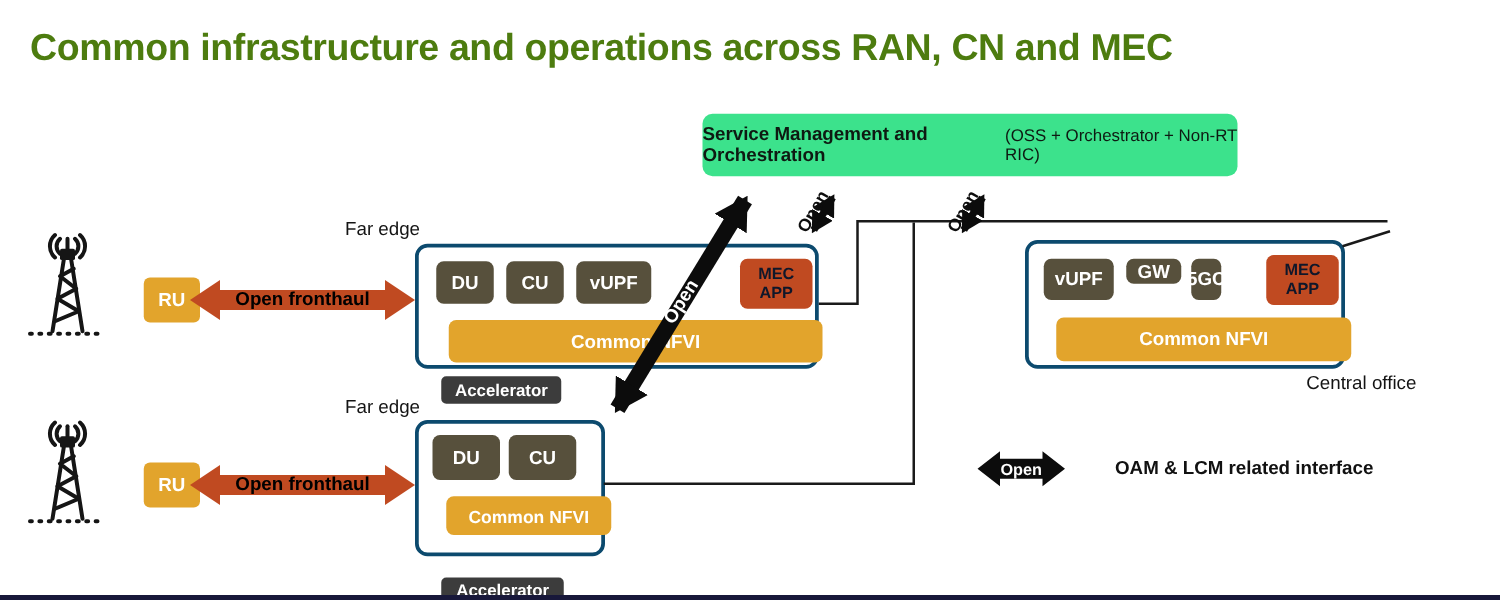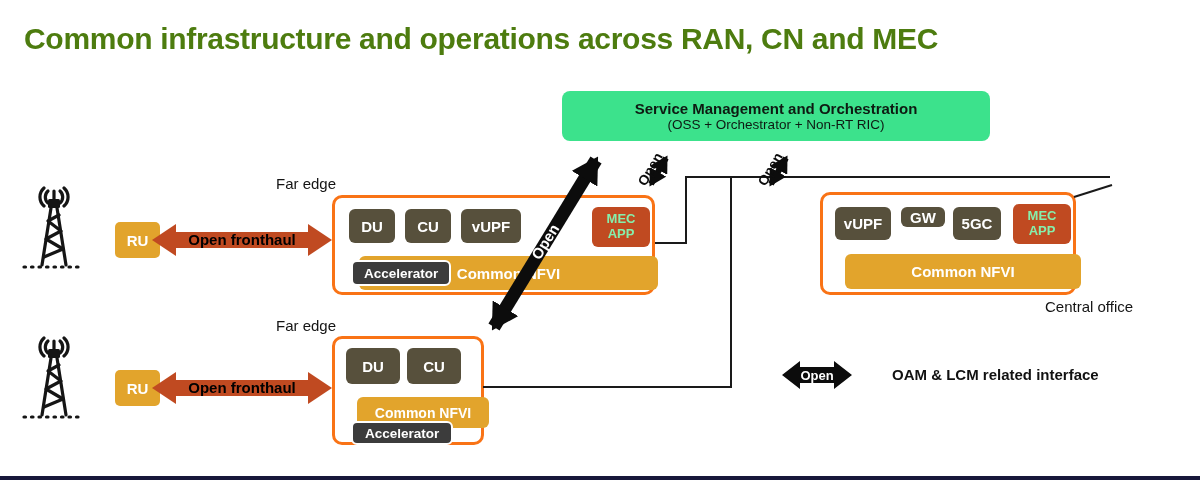--- a/index.html
+++ b/index.html
@@ -5,44 +5,44 @@
   * { margin:0; padding:0; box-sizing:border-box; }
   html,body { background:#ffffff; }
   #stage {
     position:relative; width:1200px; height:480px; background:#ffffff;
     font-family:"Liberation Sans","DejaVu Sans",sans-serif; overflow:hidden;
   }
   .abs { position:absolute; }
   .title { left:24px; top:22px; font-size:30px; font-weight:bold; color:#4d7c0f; letter-spacing:-0.3px; }
   .smo {
     left:562px; top:91px; width:428px; height:50px; background:#3ce28c; border-radius:8px;
-    display:flex; flex-direction:column; align-items:center; justify-content:center; color:#0e1a12;
+    display:flex; align-items:center; justify-content:center; color:#0e1a12;
   }
   .smo .l1 { font-size:15px; font-weight:bold; }
   .smo .l2 { font-size:13.5px; }
   .internet {
     left:1110px; top:139px; width:66px; height:66px; border-radius:50%;
     background:#5d4b42; color:#ffffff; display:flex; align-items:center; justify-content:center; font-size:14px;
   }
-  .frame { border:3px solid #f97316; border-radius:10px; background:#ffffff; }
+  .frame { border:3px solid #0c4a6e; border-radius:10px; background:#ffffff; }
   .chip {
     background:#57503c; color:#ffffff; border-radius:6px; display:flex; align-items:center;
     justify-content:center; font-weight:bold; font-size:15px;
   }
   .chip-red {
-    background:#c04a21; color:#86efac; border-radius:6px; display:flex; align-items:center;
+    background:#c04a21; color:#0f172a; border-radius:6px; display:flex; align-items:center;
     justify-content:center; font-weight:bold; font-size:13px; text-align:center; line-height:1.15;
   }
   .gold {
     background:#e2a42c; color:#ffffff; border-radius:6px; display:flex; align-items:center;
     justify-content:center; font-weight:bold;margin-left:12px;
   }
   .accel {
     background:#3c3c3c; color:#ffffff; border:2px solid #ffffff; border-radius:6px;
-    display:inline-flex; align-items:center; justify-content:center; font-size:13.5px; font-weight:bold;
+    display:inline-flex; align-items:center; justify-content:center; font-size:13.5px; font-weight:bold;margin-top:39px;
   }
   .plain { color:#141414; font-size:15px; }
   .overlay-text { z-index:6; }
   .rot58 { transform:rotate(-58deg); }
   .rot60 { transform:rotate(-60deg); }
   .fronthaul-label { width:168px; text-align:center; font-size:15px; font-weight:bold; color:#000000; }
   .open-white { color:#ffffff; font-weight:bold; text-align:center; }
   .open-black { color:#0d0d0d; font-weight:bold; text-align:center; }
   .legend-text { font-size:15px; font-weight:bold; color:#111111; }
   .logo { left:1038px; top:430px; display:flex; align-items:center; gap:4px; }
@@ -105,21 +105,21 @@
   <div class="abs frame" style="left:332px; top:336px; width:152px; height:109px;">
     <div class="abs chip" style="left:11px; top:9px; width:54px; height:36px;">DU</div>
     <div class="abs chip" style="left:72px; top:9px; width:54px; height:36px;">CU</div>
     <div class="abs gold" style="left:10px; top:58px; width:132px; height:31px; font-size:14px;">Common NFVI</div>
     <div class="abs accel" style="left:16px; top:82px; height:24px; padding:0 12px;">Accelerator</div>
   </div>
 
   <div class="abs frame" style="left:820px; top:192px; width:256px; height:103px;">
     <div class="abs chip" style="left:12px; top:12px; width:56px; height:33px;">vUPF</div>
     <div class="abs chip" style="left:78px; top:12px; width:44px; height:20px;">GW</div>
-    <div class="abs chip" style="left:130px; top:12px; width:48px; height:33px;">5GC</div>
+    <div class="abs chip" style="left:130px; top:12px; width:24px; height:33px;">5GC</div>
     <div class="abs chip-red" style="left:190px; top:9px; width:58px; height:40px;">MEC APP</div>
     <div class="abs gold" style="left:10px; top:59px; width:236px; height:35px; font-size:15px;">Common NFVI</div>
   </div>
   <div class="abs plain" style="left:1045px; top:298px;">Central office</div>
 
   <div class="abs legend-text" style="left:864px; top:366px;margin-left:28px;">OAM &amp; LCM related interface</div>
 
 
   <div class="abs footer-bar"></div>
 

